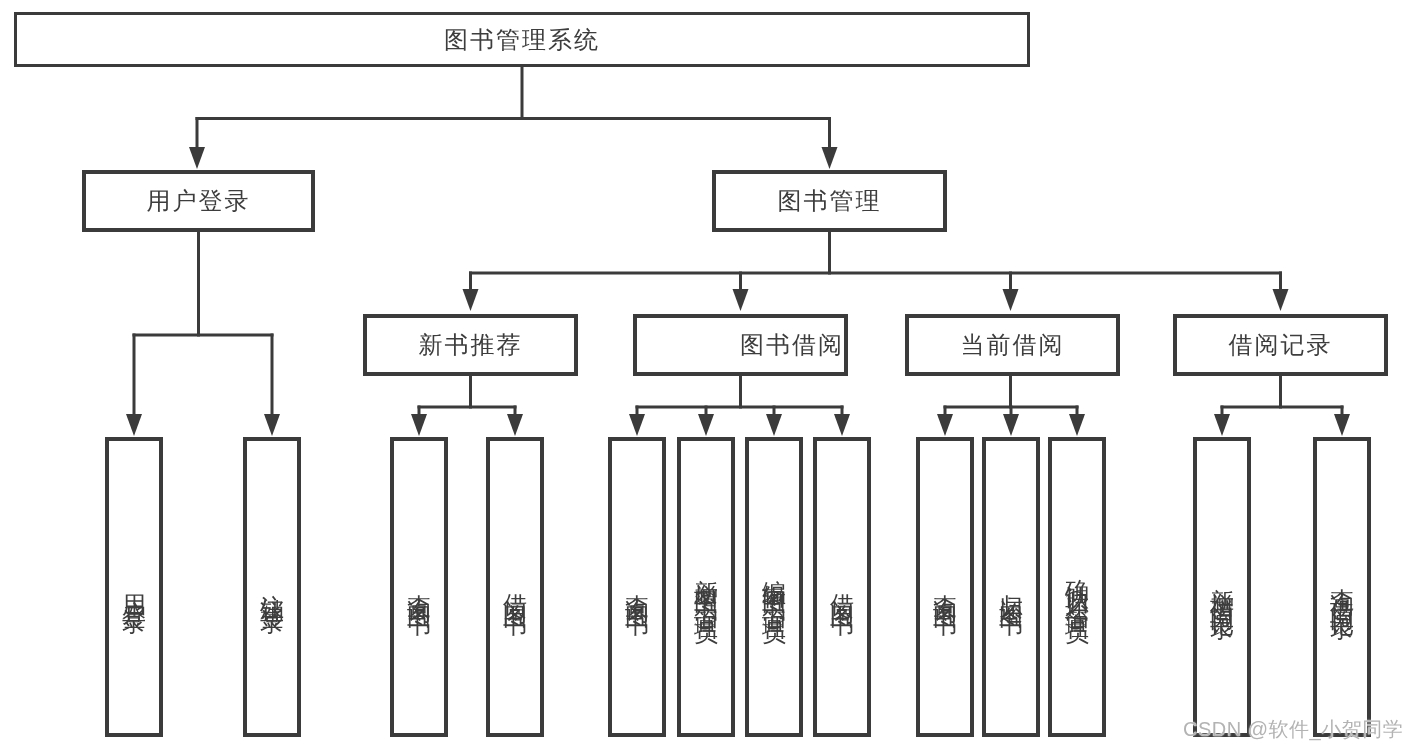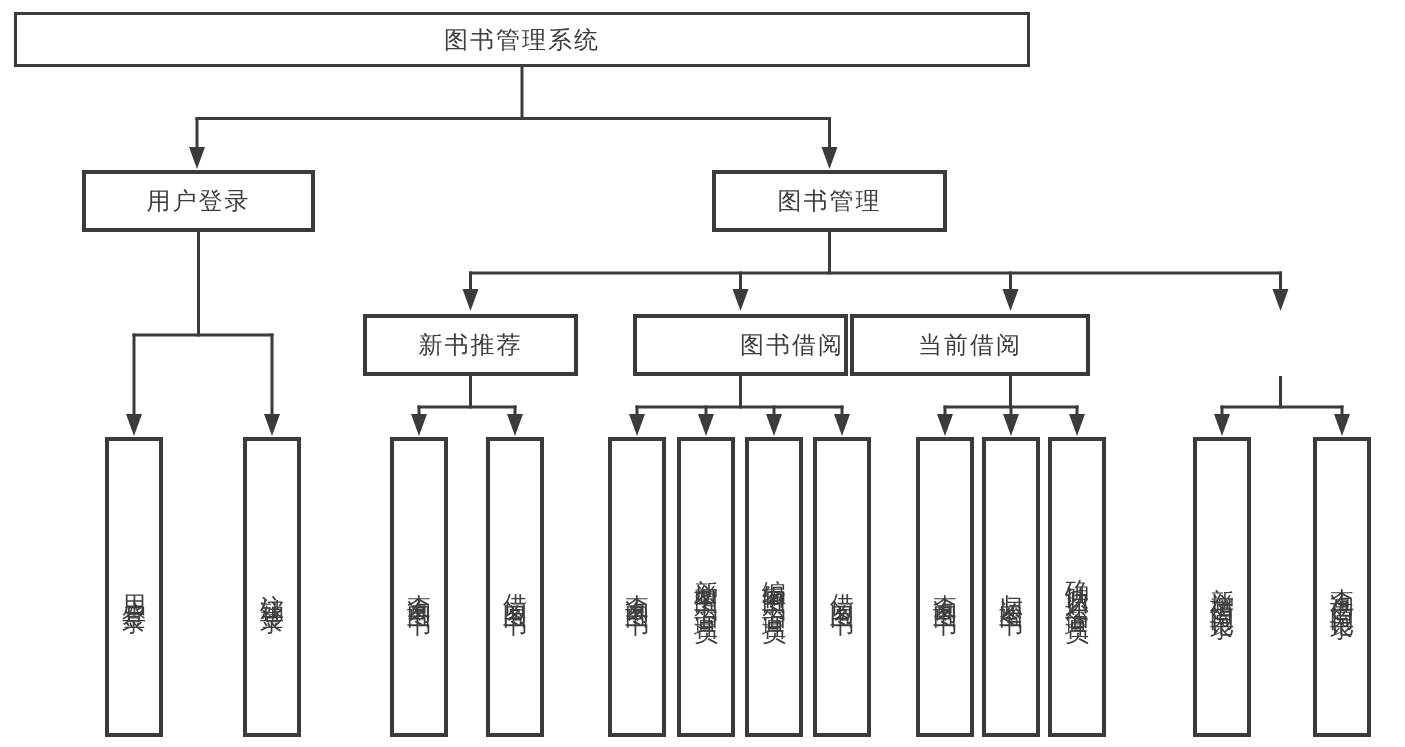--- a/index.html
+++ b/index.html
@@ -19,21 +19,21 @@
   .vlabel {
     writing-mode:vertical-rl; text-orientation:mixed;
     font-size:24px; letter-spacing:6px; line-height:1; color:#3d3d3d;
   }
   
   .n-root  { left:14px;   top:12px;  width:1016px; height:55px; }
   .n-l2a   { left:82px;   top:170px; width:233px;  height:62px; }
   .n-l2b   { left:712px;  top:170px; width:235px;  height:62px; }
   .n-l3a   { left:363px;  top:314px; width:215px;  height:62px; }
   .n-l3b   { left:633px;  top:314px; width:215px;  height:62px;justify-content:flex-end; }
-  .n-l3c   { left:850px;  top:314px; width:240px;  height:62px; }
+  .n-l3c   { left:905px;  top:314px; width:215px;  height:62px; }
   .n-l3d   { left:1173px; top:314px; width:215px;  height:62px; }
   .leaf    { top:437px; width:58px; height:300px; }
   .f1  { left:105px; }  .f2  { left:243px; }
   .f3  { left:390px; }  .f4  { left:486px; }
   .f5  { left:608px; }  .f6  { left:677px; }
   .f7  { left:745px; }  .f8  { left:813px; }
   .f9  { left:916px; }  .f10 { left:982px; }  .f11 { left:1048px; }
   .f12 { left:1193px; } .f13 { left:1313px; }
   .watermark {
     position:absolute; left:1183px; top:716px; z-index:5;
@@ -127,20 +127,23 @@
 
   <div class="box n-l2b">
     <span class="hlabel">图书管理</span>
   </div>
   <div class="box n-l3b">
     <span class="hlabel">图书借阅</span>
   </div>
   <div class="box n-l3c">
     <span class="hlabel">当前借阅</span>
   </div>
+  <div class="box n-l3d">
+    <span class="hlabel">借阅记录</span>
+  </div>
 
   <div class="box leaf f1">
     <span class="vlabel">用户登录</span>
   </div>
   <div class="box leaf f2">
     <span class="vlabel">注销登录</span>
   </div>
   <div class="box leaf f3">
     <span class="vlabel">查询图书</span>
   </div>
@@ -168,14 +171,15 @@
   <div class="box leaf f11">
     <span class="vlabel">确认归还（管理员）</span>
   </div>
   <div class="box leaf f12">
     <span class="vlabel">新增借阅记录</span>
   </div>
   <div class="box leaf f13">
     <span class="vlabel">查询借阅记录</span>
   </div>
 
+  <div class="watermark">CSDN @软件_小贺同学</div>
 
 </div>
 
 </body></html>

